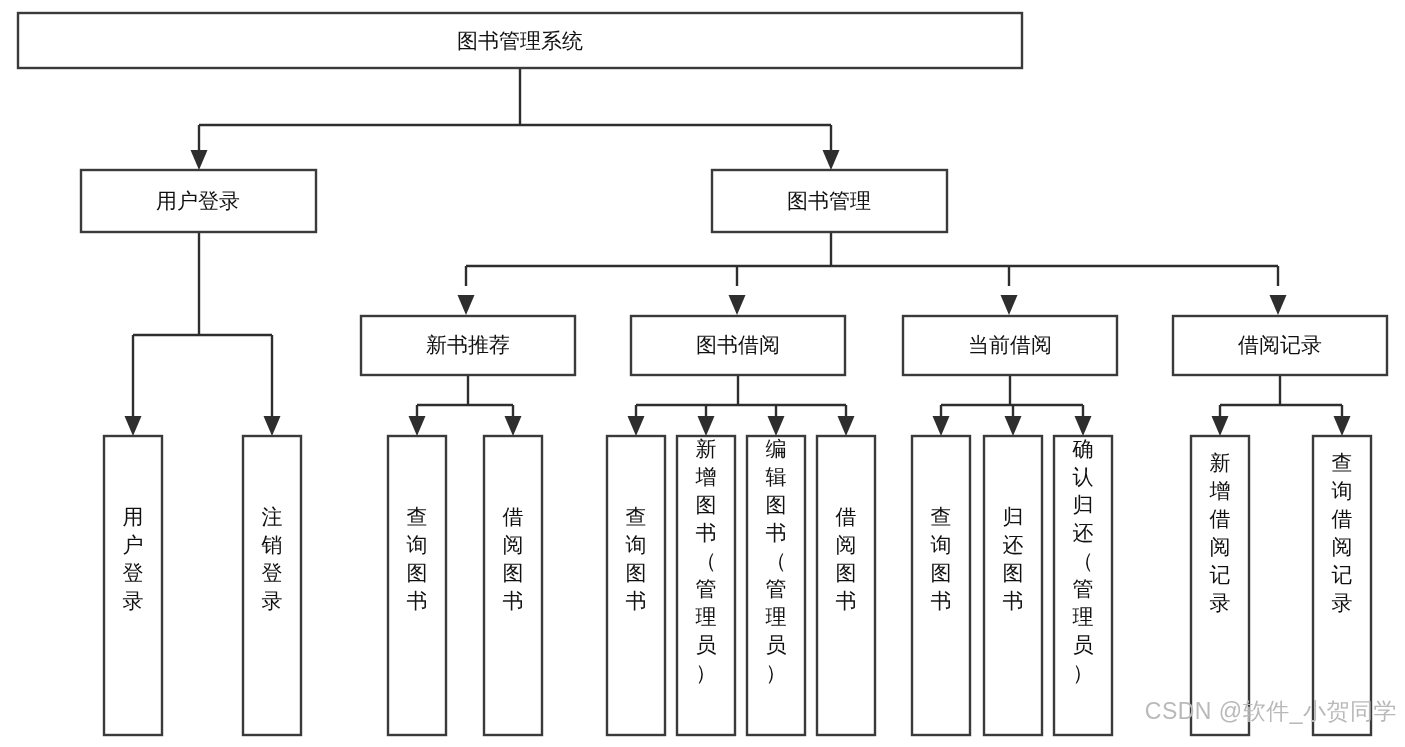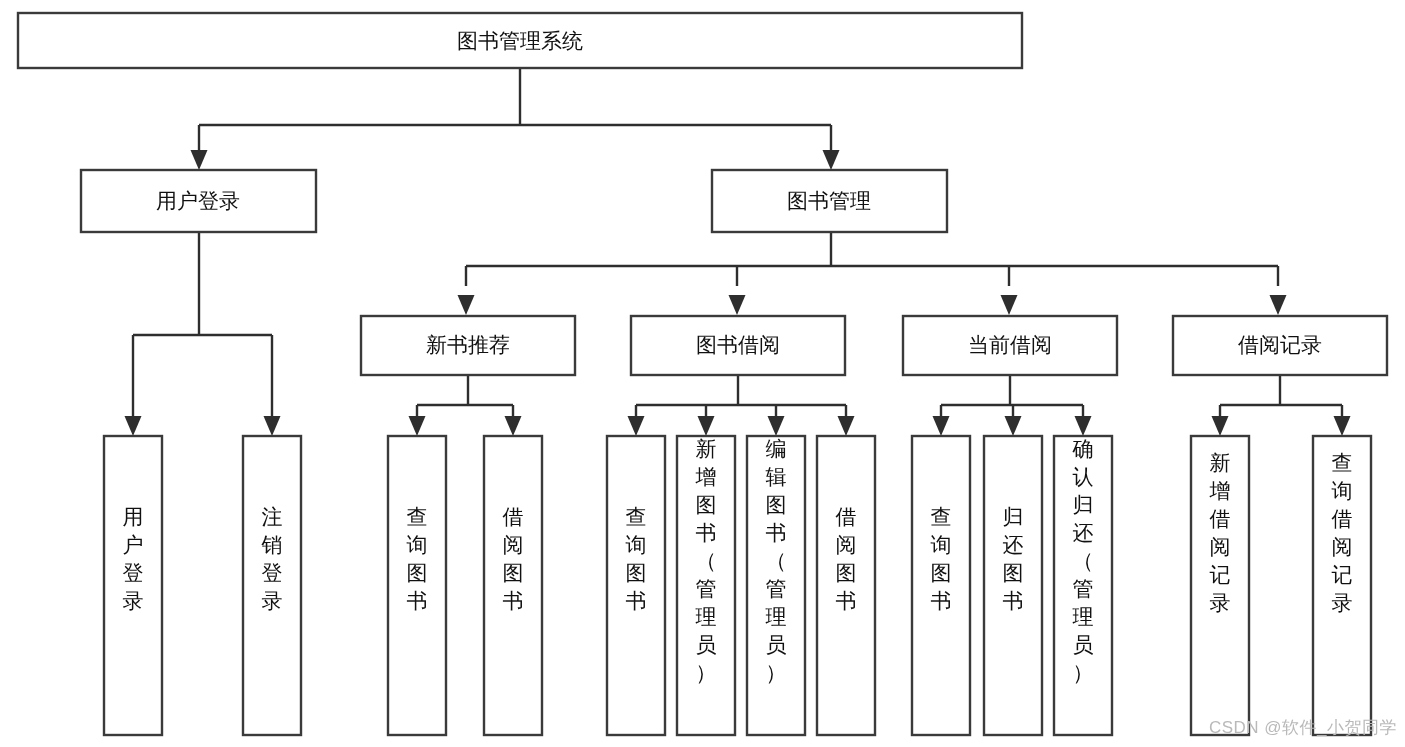--- a/index.html
+++ b/index.html
@@ -51,23 +51,23 @@
     stroke-width: 2.4;
     fill: none;
   }
   .arrow-head {
     fill: #2e2e2e;
     stroke: none;
   }
   .watermark-text {
     position: absolute;
     right: 8px;
-    bottom: 8px;
-    font-family: "Liberation Sans", "DejaVu Sans", sans-serif;
-    font-size: 17px;
+    bottom: 20px;
+    font-family: "Liberation Sans", "DejaVu Sans", sans-serif;
+    font-size: 23px;
     color: #b9b9b9;
     white-space: nowrap;
     letter-spacing: 0.5px;
     user-select: none;
   }
 </style>
 </head>
 <body>
 
 <div id="diagram-root">

